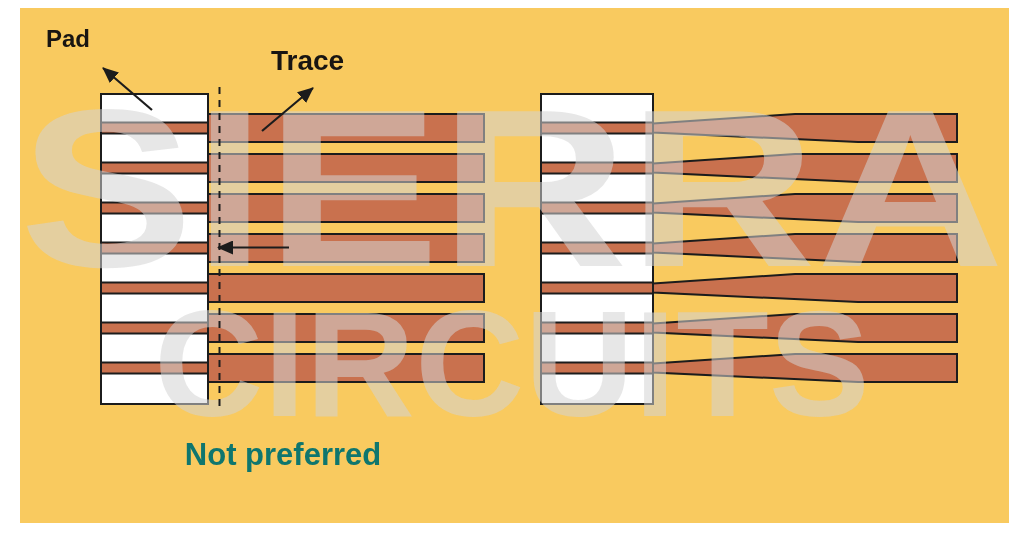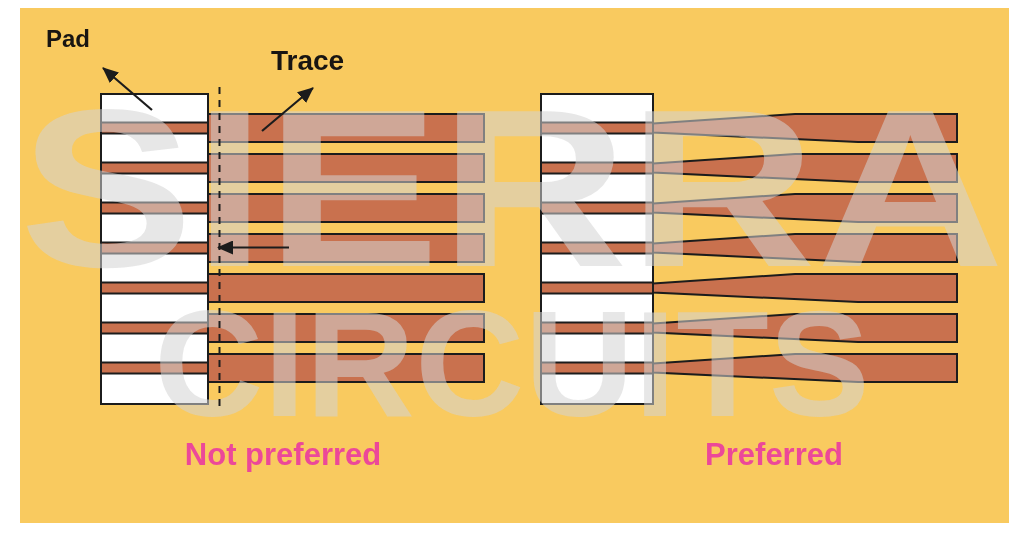--- a/index.html
+++ b/index.html
@@ -33,21 +33,21 @@
   }
   .lbl-pad{left:46px;top:26px;font-size:24px;}
   .lbl-trace{left:271px;top:46px;font-size:28px;}
   .lbl-weak{left:297px;top:234px;font-size:25px;color:#ffffff;}
   .caption{
     position:absolute;
     top:437px;
     transform:translateX(-50%);
     font-weight:bold;
     font-size:31px;
-    color:#ec4899;
+    color:#0f766e;
     white-space:nowrap;
   }
   .cap-left{left:283px;}
   .cap-right{left:774px;}
 </style>
 </head>
 <body>
 
 <div class="page">
 
@@ -103,15 +103,14 @@
     </defs>
     <line id="dash-line" x1="219.5" y1="87" x2="219.5" y2="409" stroke="#1C1C1C" stroke-width="2" stroke-dasharray="7 6"></line>
     <line id="arr-pad" x1="152" y1="110" x2="103" y2="68" stroke="#1C1C1C" stroke-width="2.2" marker-end="url(#ah)"></line>
     <line id="arr-trace" x1="262" y1="131" x2="313" y2="88" stroke="#1C1C1C" stroke-width="2.2" marker-end="url(#ah)"></line>
     <line id="arr-weak" x1="289" y1="247.5" x2="218" y2="247.5" stroke="#1C1C1C" stroke-width="2.2" marker-end="url(#ah)"></line>
   </svg>
 
   <div class="lbl lbl-pad">Pad</div>
   <div class="lbl lbl-trace">Trace</div>
   <div class="caption cap-left">Not preferred</div>
-  <div class="caption cap-right">Preferred</div>
 
 </div>
 
 </body></html>

